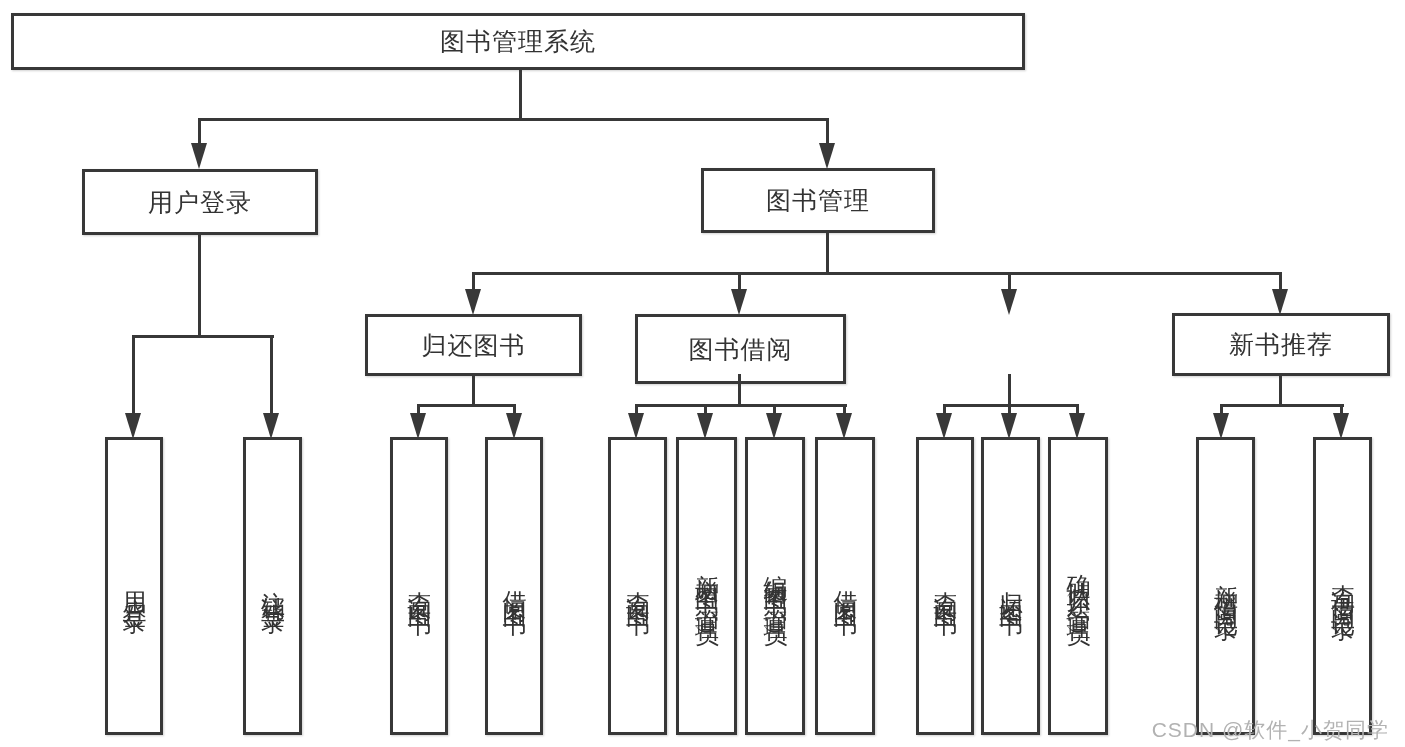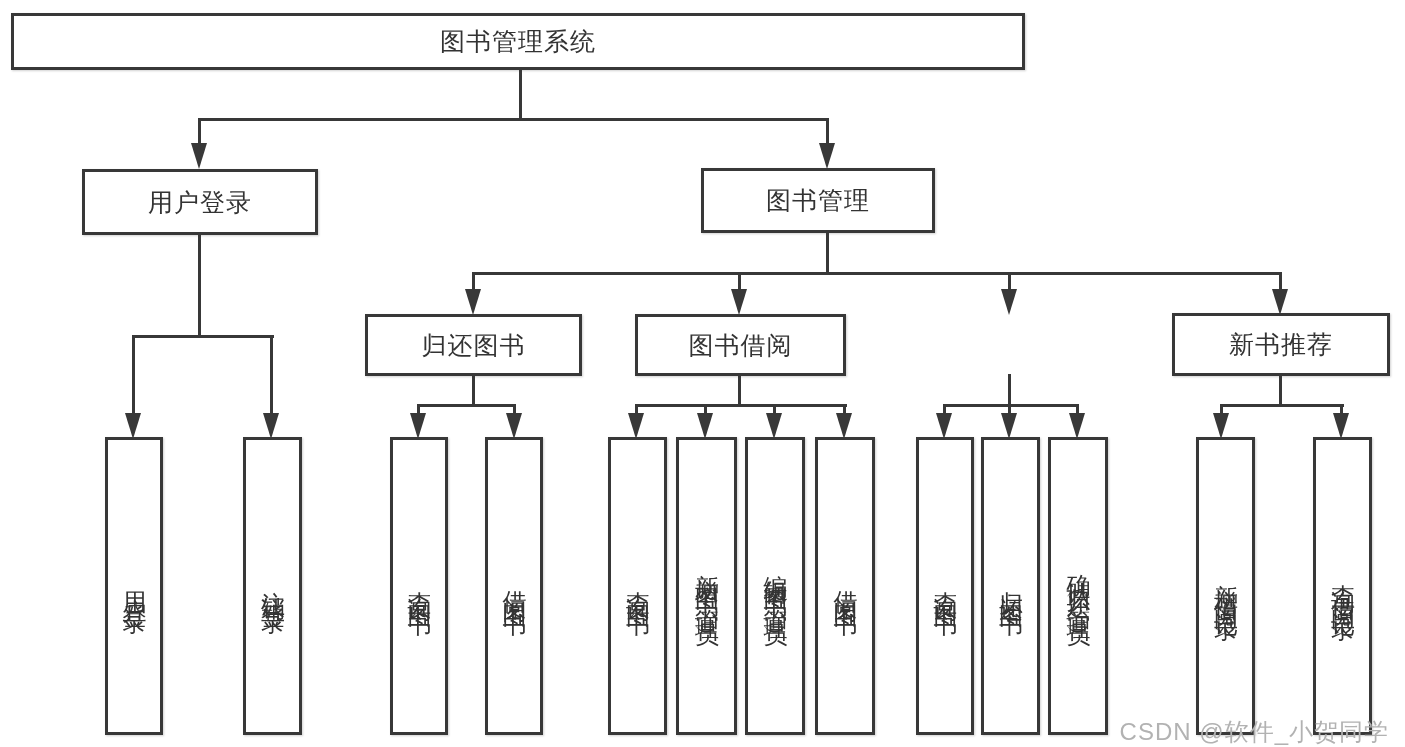--- a/index.html
+++ b/index.html
@@ -19,21 +19,21 @@
   }
   .vline,.ashaft{position:absolute;width:3px;background:#383838;}
   .hline{position:absolute;height:3px;background:#383838;}
   .ahead{
     position:absolute;width:0;height:0;
     border-left:8px solid transparent;border-right:8px solid transparent;
     border-top:26px solid #383838;
   }
   #watermark{
     position:absolute;top:716px;right:16px;z-index:10;
-    font-size:24px;letter-spacing:1px;color:#b2b2b2;white-space:nowrap;
+    font-size:21px;letter-spacing:1px;color:#b2b2b2;white-space:nowrap;
   }
 </style>
 </head>
 <body>
 
 <div id="canvas">
 
   <div class="node h" style="left:11px;top:13px;width:1014px;height:57px">
     <span>图书管理系统</span>
   </div>
@@ -66,21 +66,21 @@
   <div class="ashaft" style="left:738px;top:272px;height:24px"></div>
   <div class="ahead" style="left:731px;top:289px"></div>
   <div class="ashaft" style="left:1008px;top:272px;height:24px"></div>
   <div class="ahead" style="left:1001px;top:289px"></div>
   <div class="ashaft" style="left:1279px;top:272px;height:24px"></div>
   <div class="ahead" style="left:1272px;top:289px"></div>
 
   <div class="node h" style="left:365px;top:314px;width:217px;height:62px">
     <span>归还图书</span>
   </div>
-  <div class="node h" style="left:635px;top:314px;width:211px;height:62px">
+  <div class="node h" style="left:635px;top:314px;width:211px;height:70px">
     <span>图书借阅</span>
   </div>
   <div class="node h" style="left:1172px;top:313px;width:218px;height:63px">
     <span>新书推荐</span>
   </div>
 
   <div class="vline" style="left:472px;top:374px;height:33px"></div>
   <div class="hline" style="left:417px;top:404px;width:99px"></div>
   <div class="ashaft" style="left:417px;top:404px;height:14px"></div>
   <div class="ahead" style="left:410px;top:413px"></div>

